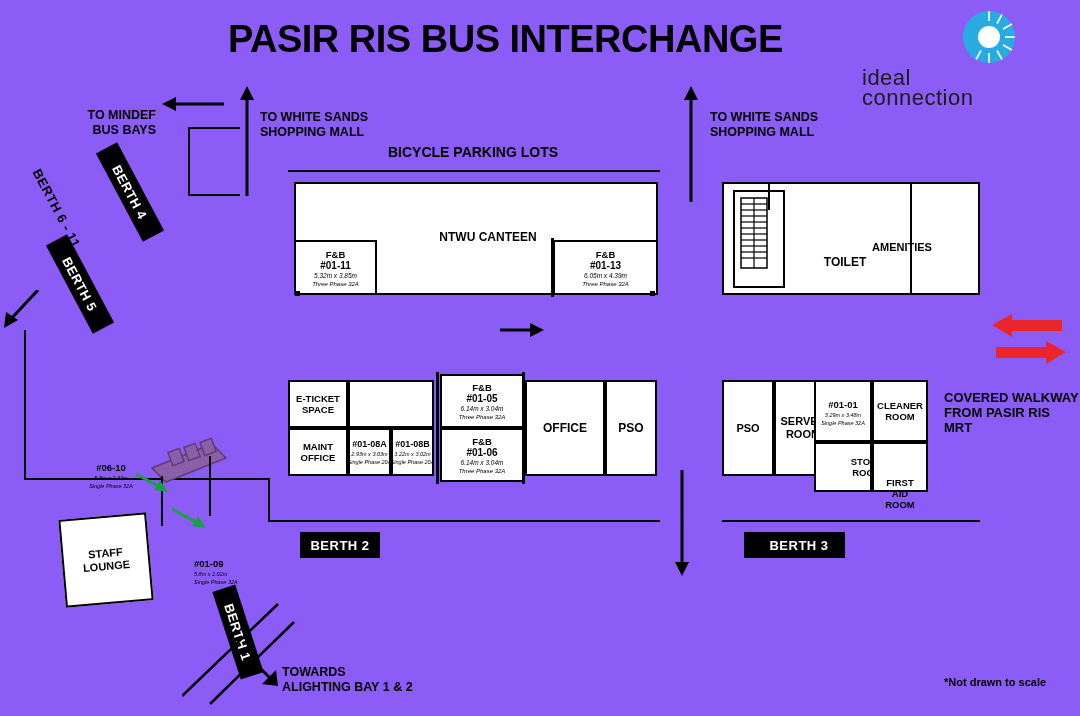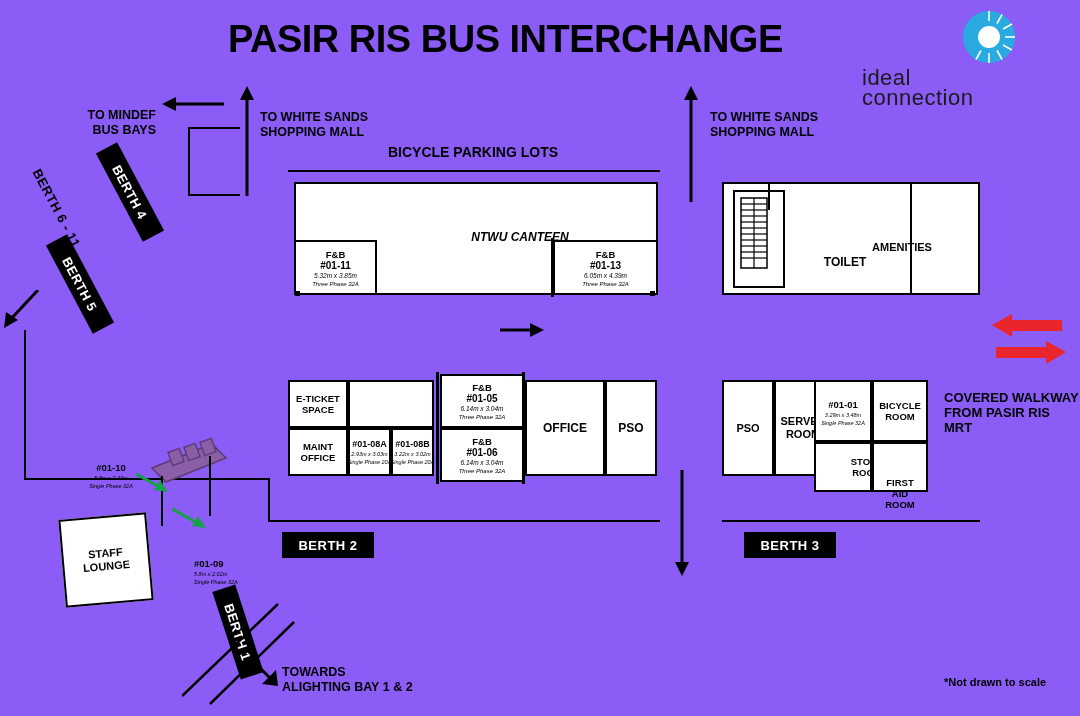--- a/index.html
+++ b/index.html
@@ -144,21 +144,21 @@
       <polygon points="9,0 2,14 16,14" fill="#000"></polygon>
     </svg>
   </div>
   <div class="abs dir" style="left:710px; top:110px; white-space:pre-line;">TO WHITE SANDS
 SHOPPING MALL</div>
 
   <div class="abs lbl" style="left:388px; top:146px; font-size:14px;">BICYCLE PARKING LOTS</div>
   <div class="abs hline" style="left:288px; top:170px; width:372px;"></div>
 
   <div class="abs box" style="left:294px; top:182px; width:364px; height:113px;"></div>
-  <div class="abs lbl" style="left:450px; top:231px; width:140px; font-size:12px;font-style:italic;">NTWU CANTEEN</div>
+  <div class="abs lbl" style="left:418px; top:231px; width:140px; font-size:12px;">NTWU CANTEEN</div>
 
   <div class="abs box" style="left:294px; top:240px; width:83px; height:55px;"></div>
   <div class="abs center-cell" style="left:294px; top:246px; width:83px; height:44px;">
     <div class="lbl-sm">F&amp;B</div>
     <div class="unitcode">#01-11</div>
     <div class="dims">5.32m x 3.85m</div>
     <div class="phase">Three Phase 32A</div>
   </div>
   <div class="swsq" style="left:295px; top:291px;"></div>
 
@@ -275,39 +275,39 @@
     <div class="unitcode" style="font-size:9.5px;">#01-01</div>
     <div class="dims" style="font-size:5.5px;">3.29m x 3.48m</div>
     <div class="phase" style="font-size:5.5px;">Single Phase 32A</div>
   </div>
 
   <div class="abs box" style="left:814px; top:442px; width:58px; height:50px;"></div>
   <div class="abs lbl-sm center-cell" style="left:838px; top:442px; width:58px; height:50px; white-space:pre-line;">STORE
 ROOM</div>
 
   <div class="abs box" style="left:872px; top:380px; width:56px; height:62px;"></div>
-  <div class="abs lbl-sm center-cell" style="left:872px; top:380px; width:56px; height:62px; white-space:pre-line;">BICYCLE
+  <div class="abs lbl-sm center-cell" style="left:872px; top:380px; width:56px; height:62px; white-space:pre-line;">CLEANER
 ROOM</div>
 
   <div class="abs box" style="left:872px; top:442px; width:56px; height:50px;"></div>
   <div class="abs lbl-sm center-cell" style="left:872px; top:468px; width:56px; height:50px; white-space:pre-line;">FIRST
 AID
 ROOM</div>
 
   <div class="abs" style="left:673px; top:470px;">
     <svg width="18" height="106" viewBox="0 0 18 106">
       <line x1="9" y1="0" x2="9" y2="94" stroke="#000" stroke-width="3"></line>
       <polygon points="9,106 2,92 16,92" fill="#000"></polygon>
     </svg>
   </div>
 
-  <div class="abs berth" style="left:282px; top:532px; width:92px; height:26px;">BERTH 2</div>
+  <div class="abs berth" style="left:300px; top:532px; width:80px; height:26px;">BERTH 2</div>
   <div class="abs hline" style="left:268px; top:520px; width:392px;"></div>
 
-  <div class="abs berth" style="left:744px; top:532px; width:92px; height:26px;">BERTH 3</div>
+  <div class="abs berth" style="left:744px; top:532px; width:92px; height:26px;padding-left:9px;">BERTH 3</div>
   <div class="abs hline" style="left:722px; top:520px; width:258px;"></div>
 
   <div class="abs berth berth-rot" style="left:80px; top:180px; width:100px; height:24px; transform: rotate(62deg);">BERTH 4</div>
 
   <div class="abs berth berth-rot" style="left:30px; top:272px; width:100px; height:24px; transform: rotate(62deg);">BERTH 5</div>
 
   <div class="abs berth berth-rot" style="left:-3px; top:196px; width:120px; height:24px; transform: rotate(62deg); background:transparent; color:#000;">BERTH 6 - 11</div>
 
   <div class="abs berth berth-rot" style="left:192px; top:620px; width:92px; height:24px; transform: rotate(72deg);">BERTH 1</div>
 
@@ -358,21 +358,21 @@
     </svg>
   </div>
   <div class="abs" style="left:172px; top:505px;">
     <svg width="36" height="26" viewBox="0 0 36 26">
       <line x1="0" y1="4" x2="24" y2="17" stroke="#17a04a" stroke-width="3"></line>
       <polygon points="34,23 20,21 26,11" fill="#17a04a"></polygon>
     </svg>
   </div>
 
   <div class="abs" style="left:72px; top:462px; width:78px;">
-    <div class="unitcode" style="font-size:9.5px;">#01-10</div>
+    <div class="unitcode" style="font-size:9.5px;">#06-10</div>
     <div class="dims" style="font-size:5.5px;">5.8m x 2.42m</div>
     <div class="phase" style="font-size:5.5px;">Single Phase 32A</div>
   </div>
 
   <div class="abs" style="left:194px; top:518px; width:78px; text-align:left;">
     <div class="unitcode" style="font-size:9.5px; text-align:left;margin-top:40px;">#01-09</div>
     <div class="dims" style="font-size:5.5px; text-align:left;">5.8m x 2.02m</div>
     <div class="phase" style="font-size:5.5px; text-align:left;">Single Phase 32A</div>
   </div>
 

